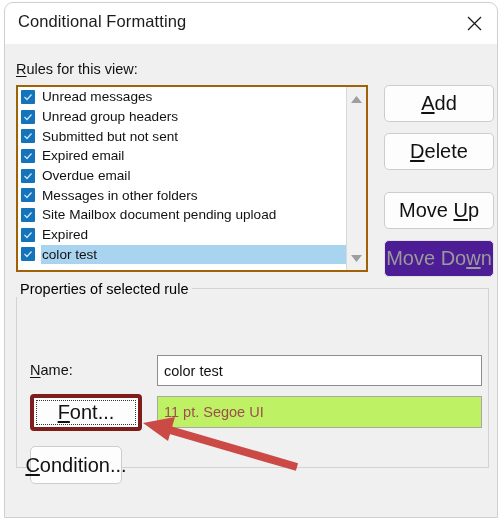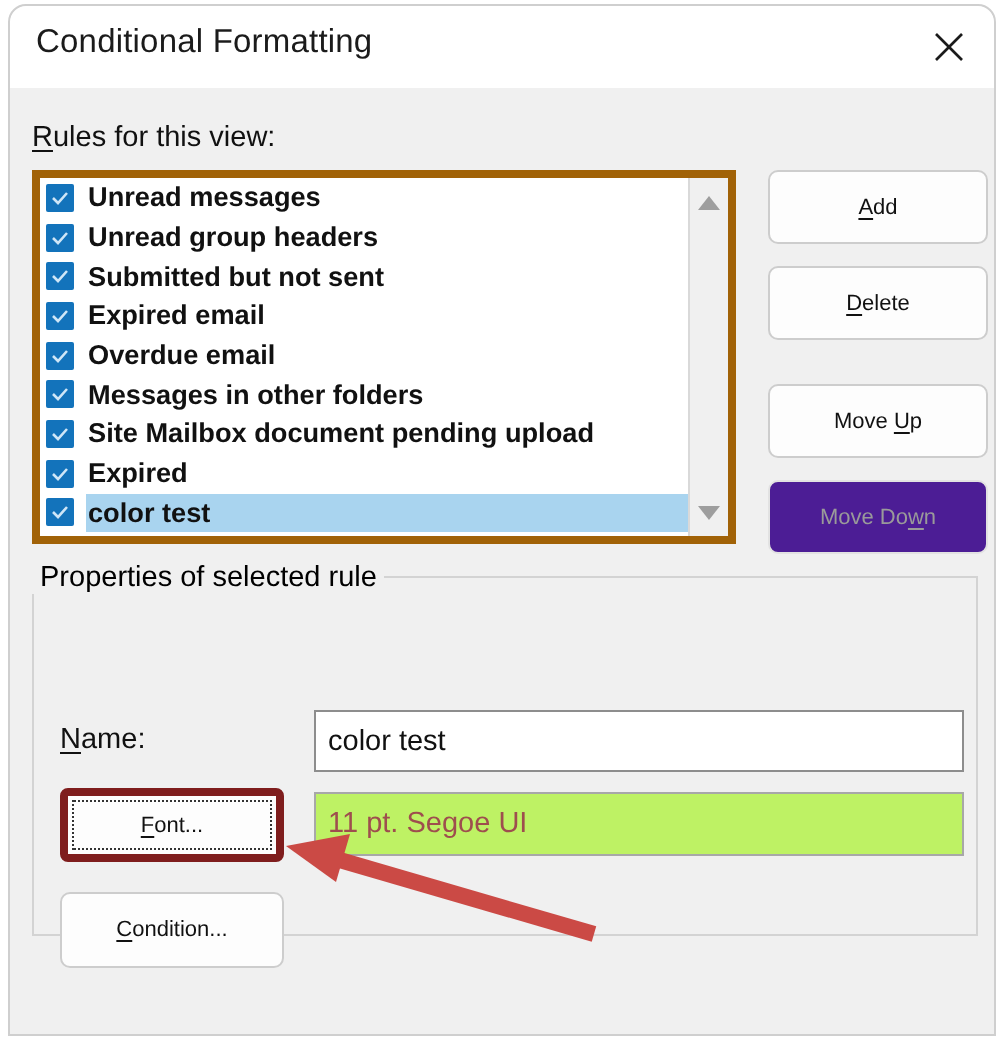--- a/index.html
+++ b/index.html
@@ -68,24 +68,23 @@
     white-space: nowrap;
   }
   .ul { text-decoration: underline; text-underline-offset: 2px; }
 
   
   .listbox {
     position: absolute;
     left: 11px; top: 41px;
     width: 352px; height: 187px;
     background: #ffffff;
-    border: 4px solid #a16207;
+    border: 2px solid #a16207;
     box-sizing: border-box;
     display: flex;
-    font-weight: bold;
   }
   .list-items {
     width: 330px;
     padding: 0;
     box-sizing: border-box;
   }
   .list-row {
     height: 19.7px;
     display: flex;
     align-items: center;
@@ -178,42 +177,42 @@
     box-sizing: border-box;
     display: flex; align-items: center; justify-content: center;
     cursor: default;
   }
   .font-btn .focus-ring {
     position: absolute;
     left: 2px; top: 2px; right: 2px; bottom: 2px;
     border: 1px dotted #333333;
   }
   .btn-label {
-    font-size: 11px;
+    font-size: 20px;
     color: #111111;
     position: relative;
     z-index: 2;
     white-space: nowrap;
   }
   .font-preview {
     position: absolute;
     left: 152px; top: 352px;
     width: 325px; height: 32px;
     background: #bef264;
     border: 1px solid #a8a8a8;
     box-sizing: border-box;
     display: flex; align-items: center;
     padding-left: 6px;
     font-size: 14.5px;
     color: #9e4e4e;
   }
   .condition-btn {
     position: absolute;
     left: 25px; top: 402px;
-    width: 112px; height: 38px;
+    width: 92px; height: 38px;
     background: #fdfdfd;
     border: 1px solid #cdcdcd;
     border-radius: 5px;
     box-sizing: border-box;
     display: flex; align-items: center; justify-content: center;
     cursor: default;
   }
 
   
   .side-btn {

